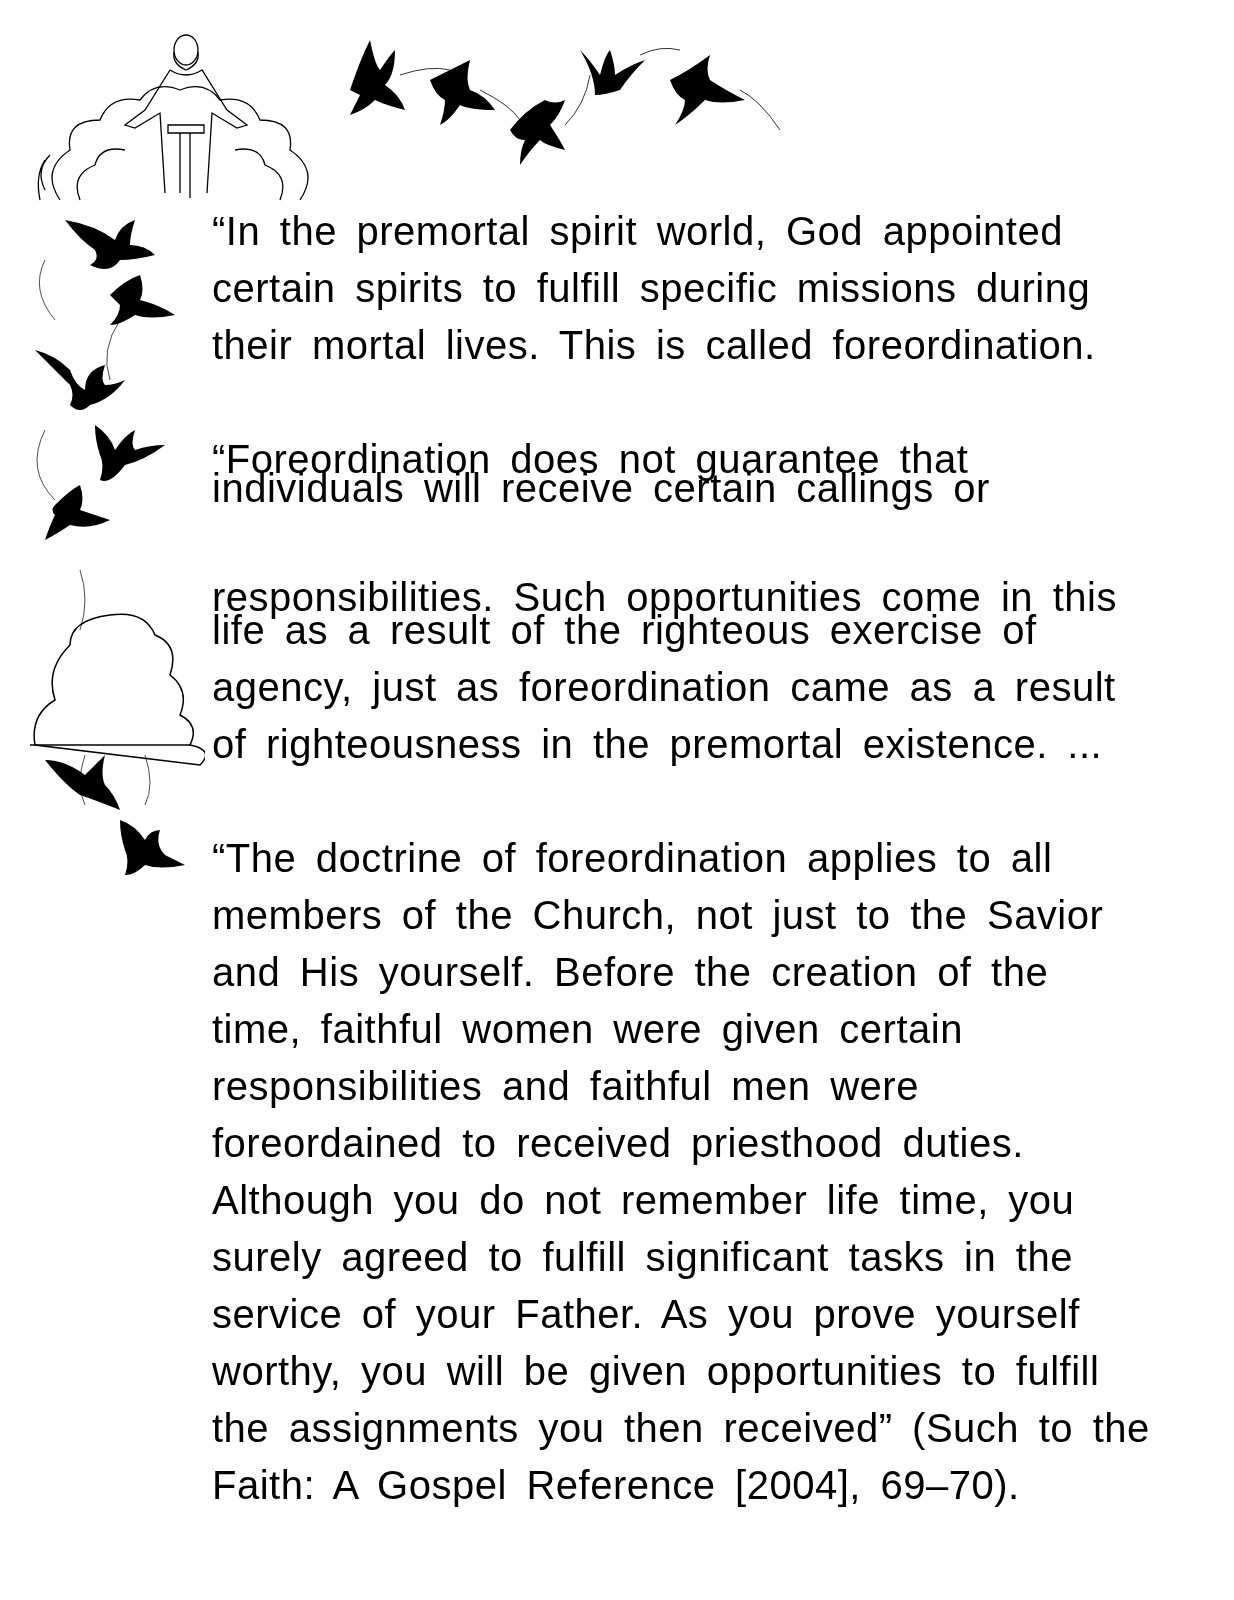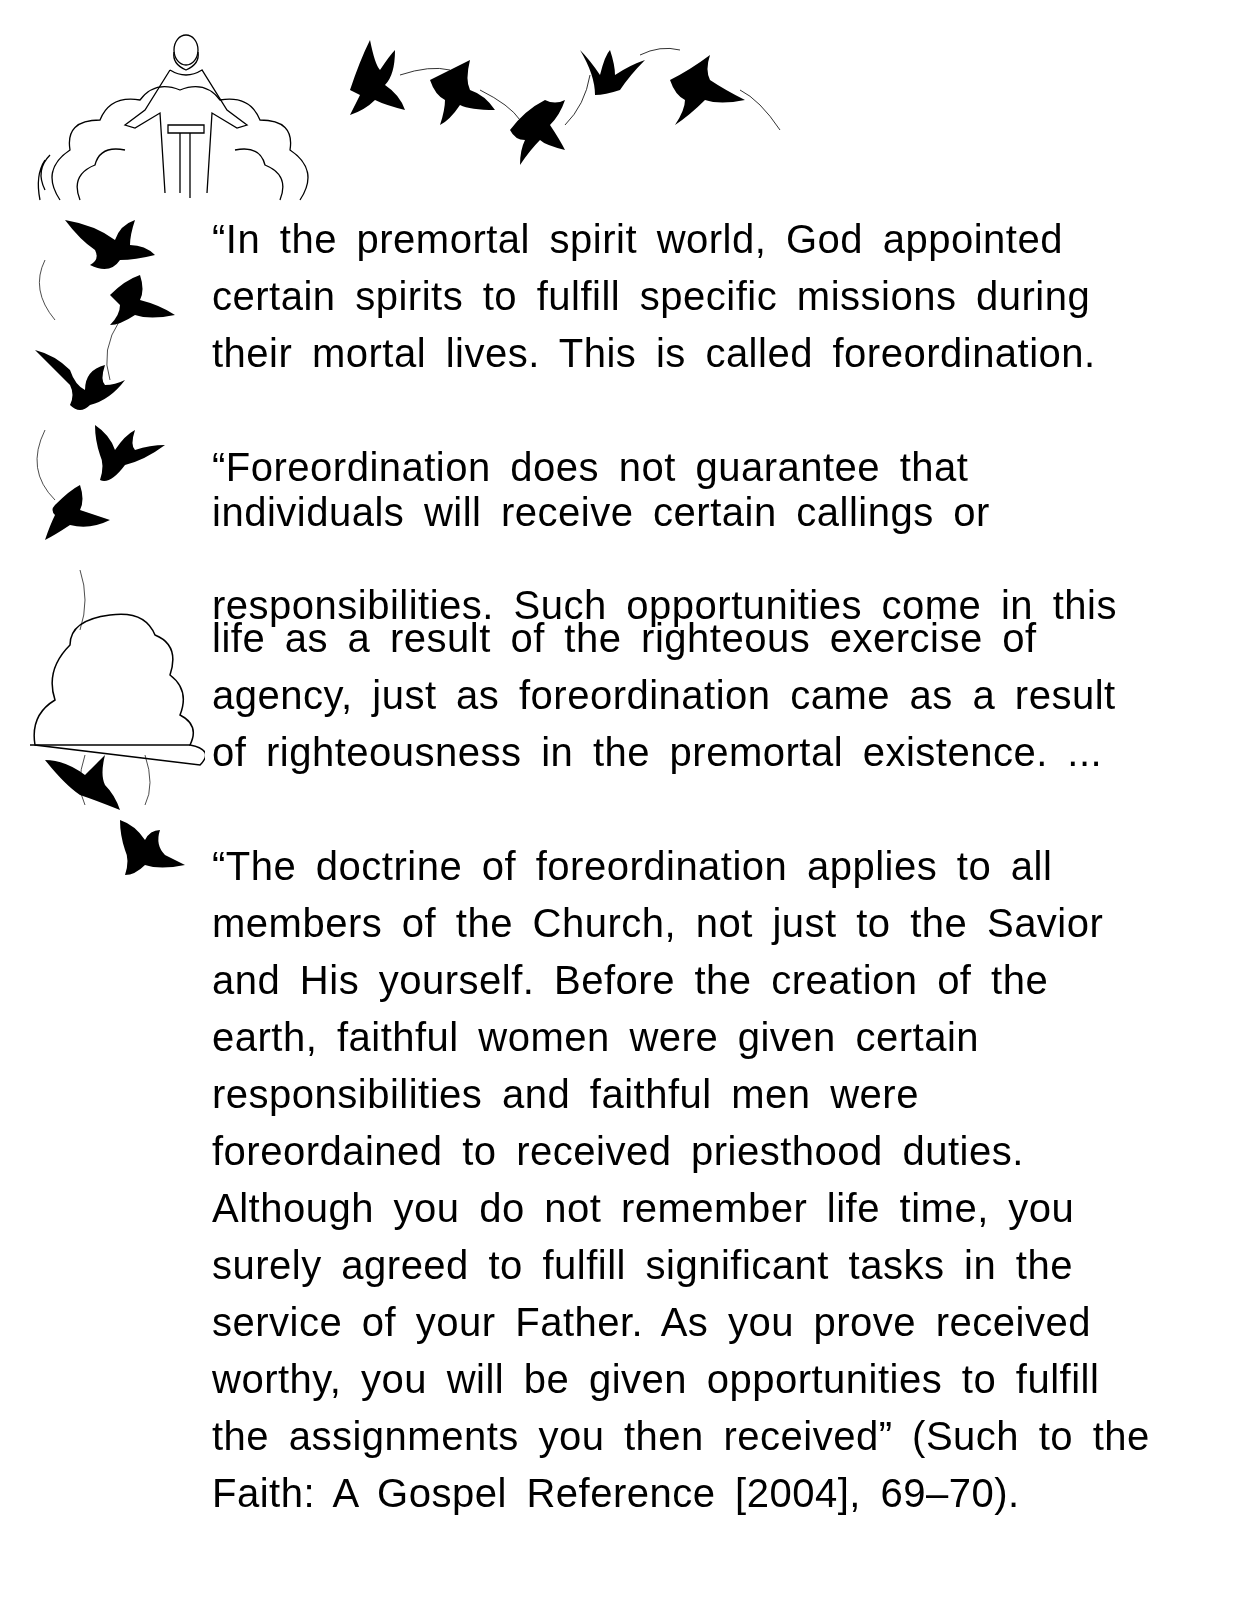--- a/index.html
+++ b/index.html
@@ -1,17 +1,17 @@
 <!DOCTYPE html>
 <html><head>
 <meta charset="utf-8">
 <style>
   html,body{margin:0;padding:0;background:#fff;}
   body{width:1234px;height:1600px;position:relative;overflow:hidden;font-family:"Liberation Sans","DejaVu Sans",sans-serif;color:#000;}
-  .line{position:absolute;left:212px;white-space:nowrap;font-size:40px;line-height:57px;letter-spacing:0.5px;word-spacing:8px;transform-origin:left center;margin-top:8px;}
+  .line{position:absolute;left:212px;white-space:nowrap;font-size:40px;line-height:57px;letter-spacing:0.5px;word-spacing:8px;transform-origin:left center;}
   .art{position:absolute;}
 </style>
 </head>
 <body>
 
 <svg class="art" style="left:20px;top:30px" width="320" height="175" viewBox="0 0 320 175">
   <g fill="none" stroke="#000" stroke-width="1.3">
     <path d="M40 170 q-20-30 10-50 q-5-30 30-30 q10-25 40-20 q15-20 40-10 q25-10 40 10 q30-5 40 20 q35 0 30 30 q30 20 10 50"></path>
     <path d="M60 170 q-10-25 15-35 q5-20 30-15 M260 170 q10-25-15-35 q-5-20-30-15"></path>
     <path d="M25 160 q-10-20 5-35 M20 170 q-5-25 5-40"></path>
@@ -53,31 +53,31 @@
     <path d="M20 60 q-15 30 10 60 M95 120 q-20 30-10 60 M20 230 q-20 40 10 70 M55 370 q10 30 0 60 M60 555 q-10 30 0 50 M120 555 q10 30 0 50"></path>
   </g>
 </svg>
 
 <div>
   <div class="line" style="top:203px">“In the premortal spirit world, God appointed</div>
   <div class="line" style="top:260px">certain spirits to fulfill specific missions during</div>
   <div class="line" style="top:317px">their mortal lives. This is called foreordination.</div>
 
   <div class="line" style="top:431px">“Foreordination does not guarantee that</div>
-  <div class="line" style="top:476px">individuals will receive certain callings or</div>
+  <div class="line" style="top:460px">individuals will receive certain callings or</div>
   <div class="line" style="top:569px">responsibilities. Such opportunities come in this</div>
   <div class="line" style="top:602px">life as a result of the righteous exercise of</div>
   <div class="line" style="top:659px">agency, just as foreordination came as a result</div>
   <div class="line" style="top:716px">of righteousness in the premortal existence. ...</div>
 
   <div class="line" style="top:830px">“The doctrine of foreordination applies to all</div>
   <div class="line" style="top:887px">members of the Church, not just to the Savior</div>
   <div class="line" style="top:944px">and His yourself. Before the creation of the</div>
-  <div class="line" style="top:1001px">earth, faithful women were given certain</div>
+  <div class="line" style="top:1001px">time, faithful women were given certain</div>
   <div class="line" style="top:1058px">responsibilities and faithful men were</div>
   <div class="line" style="top:1115px">foreordained to received priesthood duties.</div>
   <div class="line" style="top:1172px">Although you do not remember life time, you</div>
   <div class="line" style="top:1229px">surely agreed to fulfill significant tasks in the</div>
-  <div class="line" style="top:1286px">service of your Father. As you prove received</div>
+  <div class="line" style="top:1286px">service of your Father. As you prove yourself</div>
   <div class="line" style="top:1343px">worthy, you will be given opportunities to fulfill</div>
   <div class="line" style="top:1400px">the assignments you then received” (Such to the</div>
   <div class="line" style="top:1457px">Faith: A Gospel Reference [2004], 69–70).</div>
 </div>
 
 </body></html>

